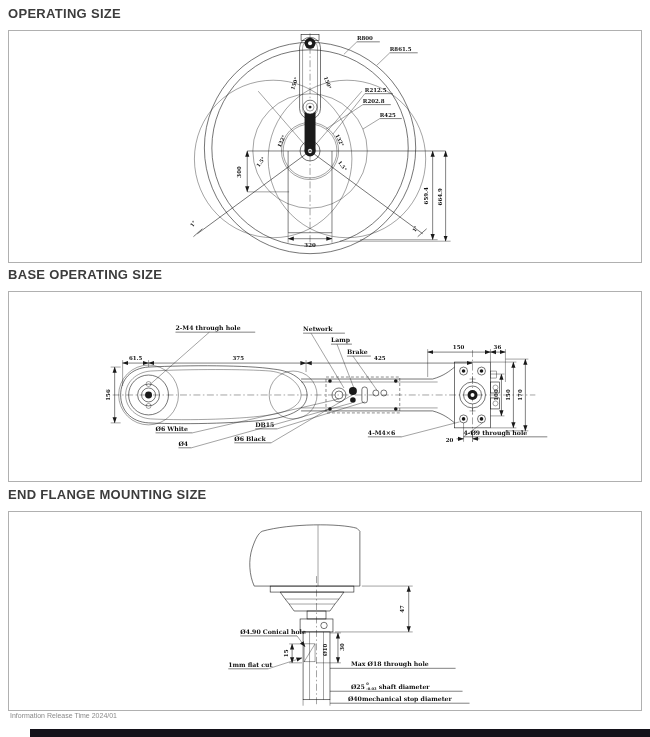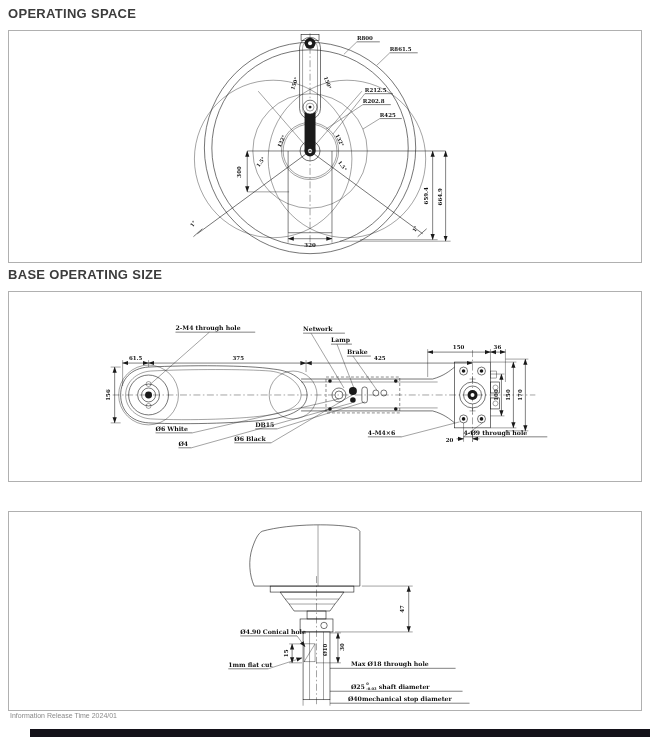--- a/index.html
+++ b/index.html
@@ -23,21 +23,21 @@
   .t6{font-size:6.2px;}
   .t55{font-size:5.5px;}
   .t5{font-size:5px;}
   .t34{font-size:3.6px;}
 </style>
 </head>
 <body>
 
 <div class="page">
 
-  <div class="sec-title" style="top:6px;">OPERATING SPACE</div>
+  <div class="sec-title" style="top:6px;">OPERATING SIZE</div>
 
   <div class="frame" style="top:30px;height:231px;">
     <svg width="630" height="229" viewBox="0 0 632 229">
       <defs>
         <marker id="a1" viewBox="0 0 10 10" markerWidth="6" markerHeight="6" refX="9.5" refY="5" orient="auto-start-reverse" markerUnits="userSpaceOnUse">
           <path d="M0,1.5 L10,5 L0,8.5 Z" fill="#1a1a1a"></path>
         </marker>
       </defs>
 
       <g>
@@ -279,20 +279,21 @@
         <line class="lt" x1="394" y1="145" x2="452" y2="130"></line>
         <text class="t6" x="360" y="143">4-M4×6</text>
 
         <line class="ul" x1="456" y1="145" x2="540" y2="145"></line>
         <line class="lt" x1="456" y1="145" x2="475" y2="131"></line>
         <text class="t6" x="456" y="143">4-Ø9 through hole</text>
       </g>
     </svg>
   </div>
 
+  <div class="sec-title" style="top:487px;">END FLANGE MOUNTING SIZE</div>
 
   <div class="frame" style="top:511px;height:198px;">
     <svg width="630" height="196" viewBox="0 0 632 196">
       <defs>
         <marker id="a3" viewBox="0 0 10 10" markerWidth="6" markerHeight="6" refX="9.5" refY="5" orient="auto-start-reverse" markerUnits="userSpaceOnUse">
           <path d="M0,1.5 L10,5 L0,8.5 Z" fill="#1a1a1a"></path>
         </marker>
       </defs>
 
       <g>

